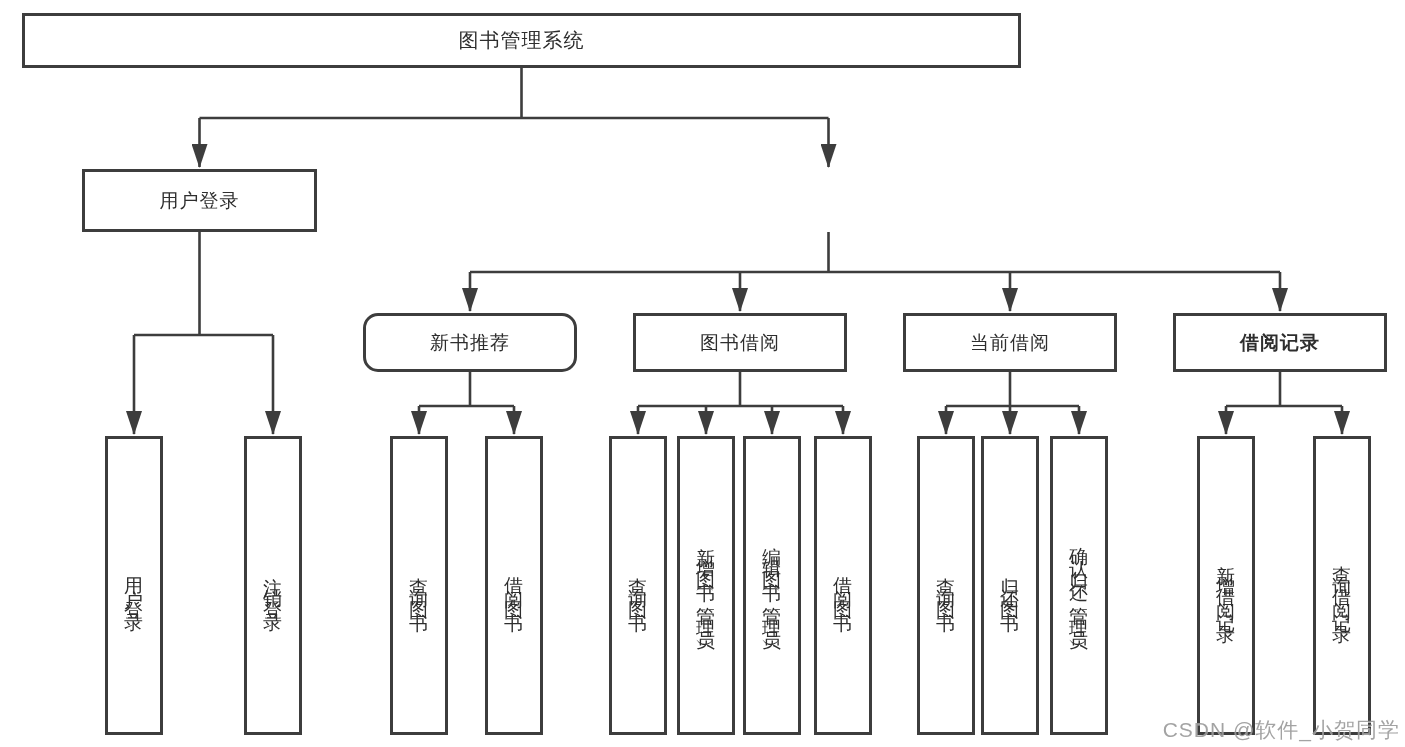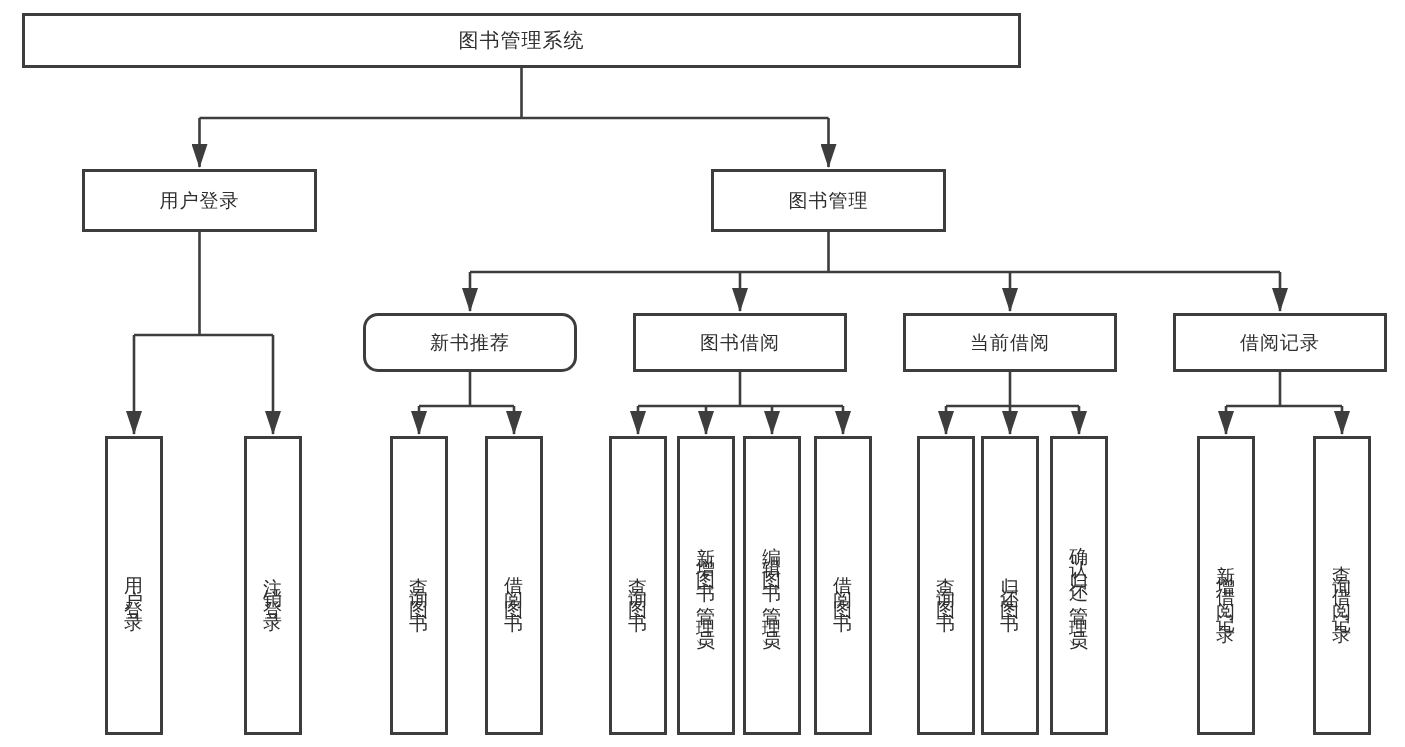--- a/index.html
+++ b/index.html
@@ -31,21 +31,21 @@
     line-height: 1;
     white-space: nowrap;
   }
   
   .n-root { left: 22px;  top: 13px;  width: 999px; height: 55px; }
   .n-l2a  { left: 82px;  top: 169px; width: 235px; height: 63px; }
   .n-l2b  { left: 711px; top: 169px; width: 235px; height: 63px; }
   .n-l3a  { left: 363px; top: 313px; width: 214px; height: 59px; border-radius: 15px; }
   .n-l3b  { left: 633px; top: 313px; width: 214px; height: 59px; }
   .n-l3c  { left: 903px; top: 313px; width: 214px; height: 59px; }
-  .n-l3d  { left: 1173px;top: 313px; width: 214px; height: 59px; }
+  .n-l3d  { left: 1173px;top: 313px; width: 214px; height: 59px; font-weight: bold; }
   .leaf   { top: 436px; width: 58px; height: 299px; }
   .n-f0  { left: 105px; }  .n-f1  { left: 244px; }
   .n-f2  { left: 390px; }  .n-f3  { left: 485px; }
   .n-f4  { left: 609px; }  .n-f5  { left: 677px; }
   .n-f6  { left: 743px; }  .n-f7  { left: 814px; }
   .n-f8  { left: 917px; }  .n-f9  { left: 981px; }
   .n-f10 { left: 1050px; }
   .n-f11 { left: 1197px; } .n-f12 { left: 1313px; }
   .watermark {
     position: absolute;
@@ -103,23 +103,20 @@
     <line x1="1342" y1="406" x2="1342" y2="434" stroke="#3d3d3d" stroke-width="2.6" marker-end="url(#ah)"></line>
   </svg>
 
   <div class="box n-root">
     <span class="h-label root-label">图书管理系统</span>
   </div>
 
   <div class="box n-l2a">
     <span class="h-label">用户登录</span>
   </div>
-  <div class="box n-l2b">
-    <span class="h-label">图书管理</span>
-  </div>
 
   <div class="box n-l3a">
     <span class="h-label">新书推荐</span>
   </div>
   <div class="box n-l3c">
     <span class="h-label">当前借阅</span>
   </div>
   <div class="box n-l3b">
     <span class="h-label">图书借阅</span>
   </div>
@@ -138,13 +135,14 @@
   <div class="box leaf n-f6">编辑图书（管理员）</div>
   <div class="box leaf n-f7">借阅图书</div>
 
   <div class="box leaf n-f8">查询图书</div>
   <div class="box leaf n-f9">归还图书</div>
   <div class="box leaf n-f10">确认归还（管理员）</div>
 
   <div class="box leaf n-f11">新增借阅记录</div>
   <div class="box leaf n-f12">查询借阅记录</div>
 
+  <div class="watermark">CSDN @软件_小贺同学</div>
 </div>
 
 </body></html>

